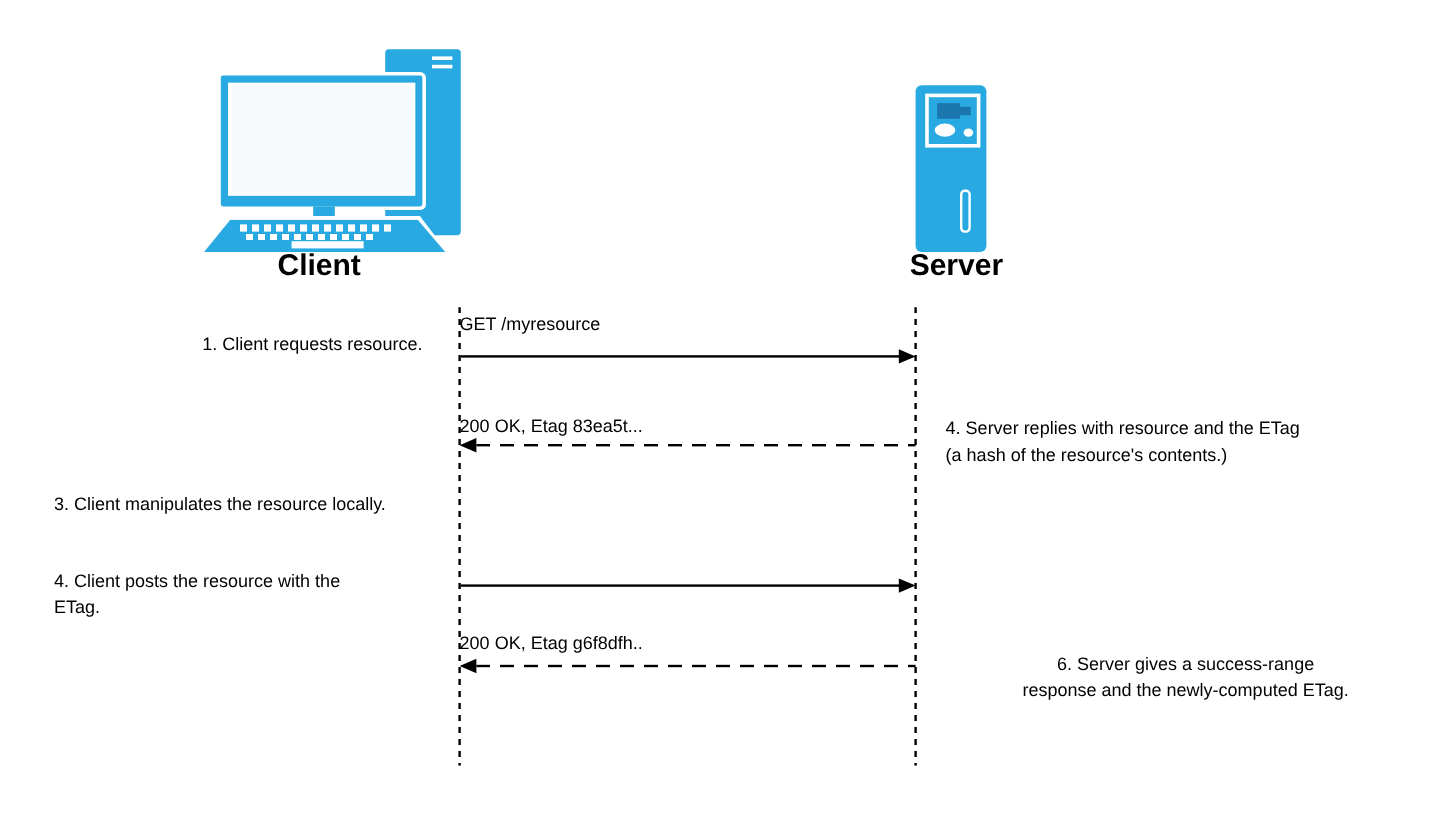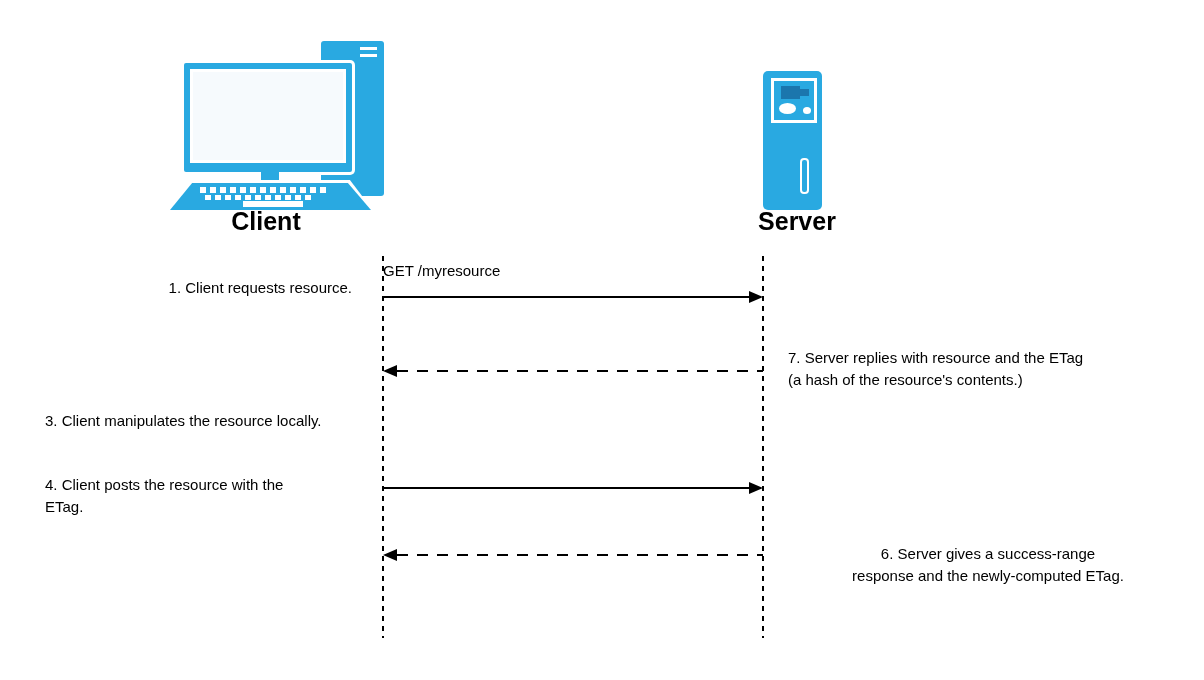--- a/index.html
+++ b/index.html
@@ -97,31 +97,33 @@
     <div class="actor-label sl">Server</div>
   </div>
 
   <div class="lifeline ll-c"></div>
   <div class="lifeline ll-s"></div>
 
   <div class="msg-label ml1">GET /myresource</div>
   <div class="msg-line solid l1"></div>
   <div class="ah ah-r a1"></div>
 
+  <div class="msg-label ml2">200 OK, Etag 83ea5t...</div>
   <div class="msg-line dashed l2"></div>
   <div class="ah ah-l a2"></div>
 
   <div class="msg-line solid l3"></div>
   <div class="ah ah-r a3"></div>
 
+  <div class="msg-label ml4">200 OK, Etag g6f8dfh..</div>
   <div class="msg-line dashed l4"></div>
   <div class="ah ah-l a4"></div>
 
   <div class="ann ann-1">1. Client requests resource.</div>
-  <div class="ann ann-2">7. Server replies with resource and the ETag
+  <div class="ann ann-2">4. Server replies with resource and the ETag
 (a hash of the resource's contents.)</div>
   <div class="ann ann-3">3. Client manipulates the resource locally.</div>
   <div class="ann ann-4">4. Client posts the resource with the
 ETag.</div>
   <div class="ann ann-6">6.  Server gives a success-range
 response and the newly-computed ETag.</div>
 
 </div>
 
 </body></html>

